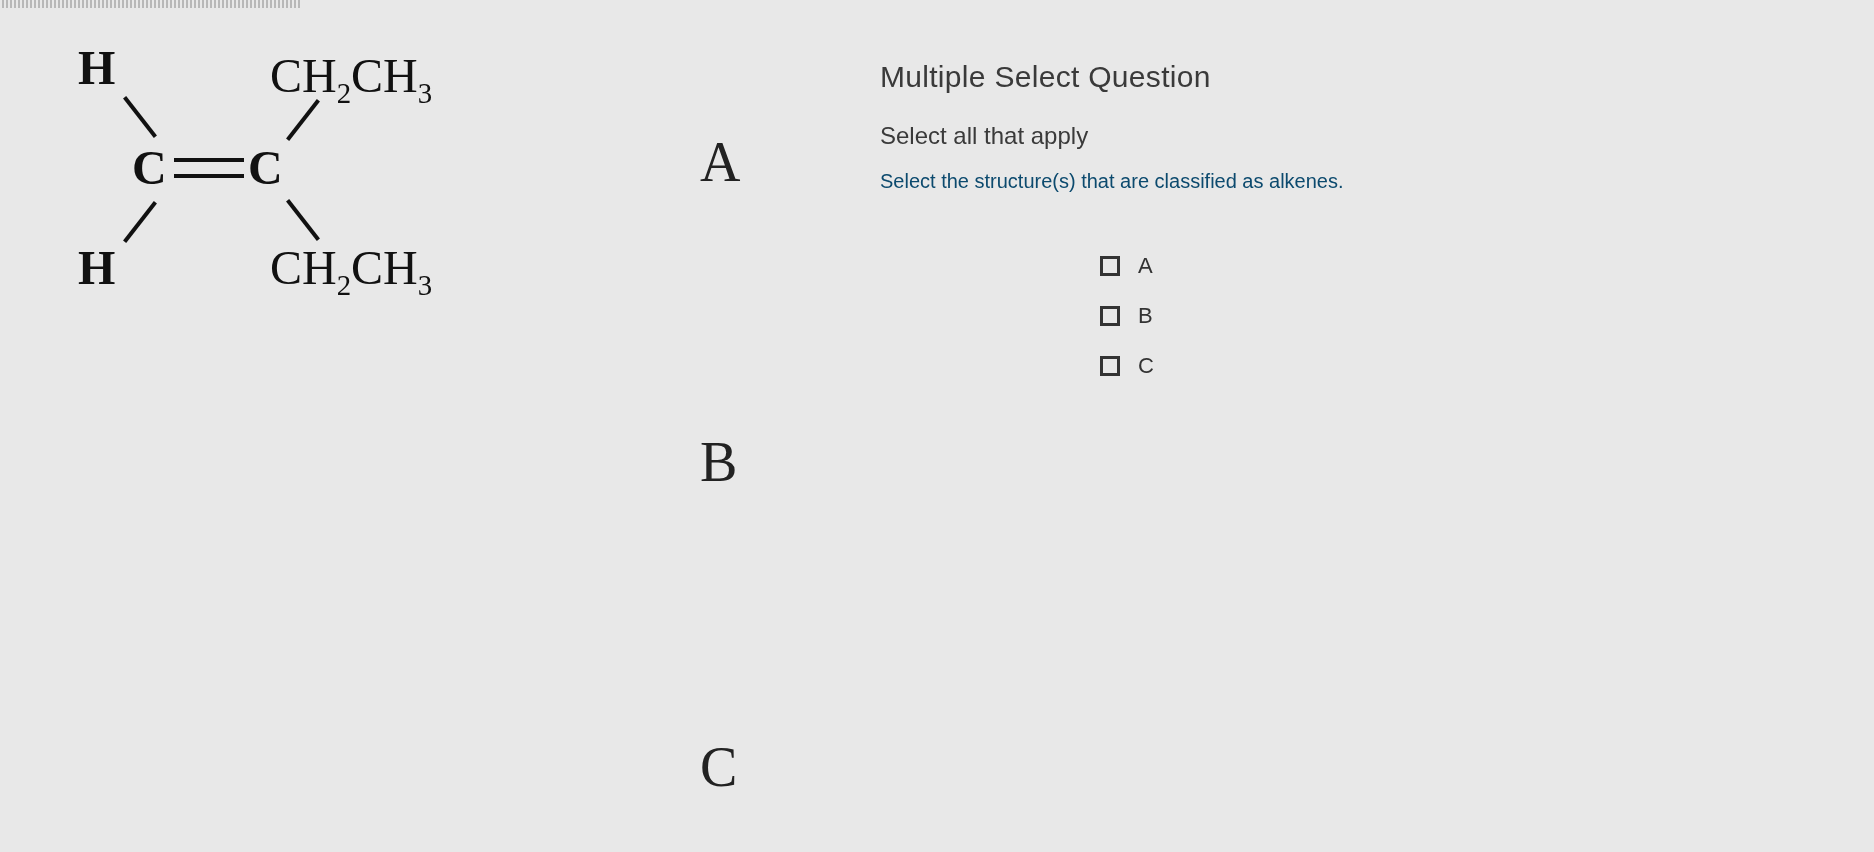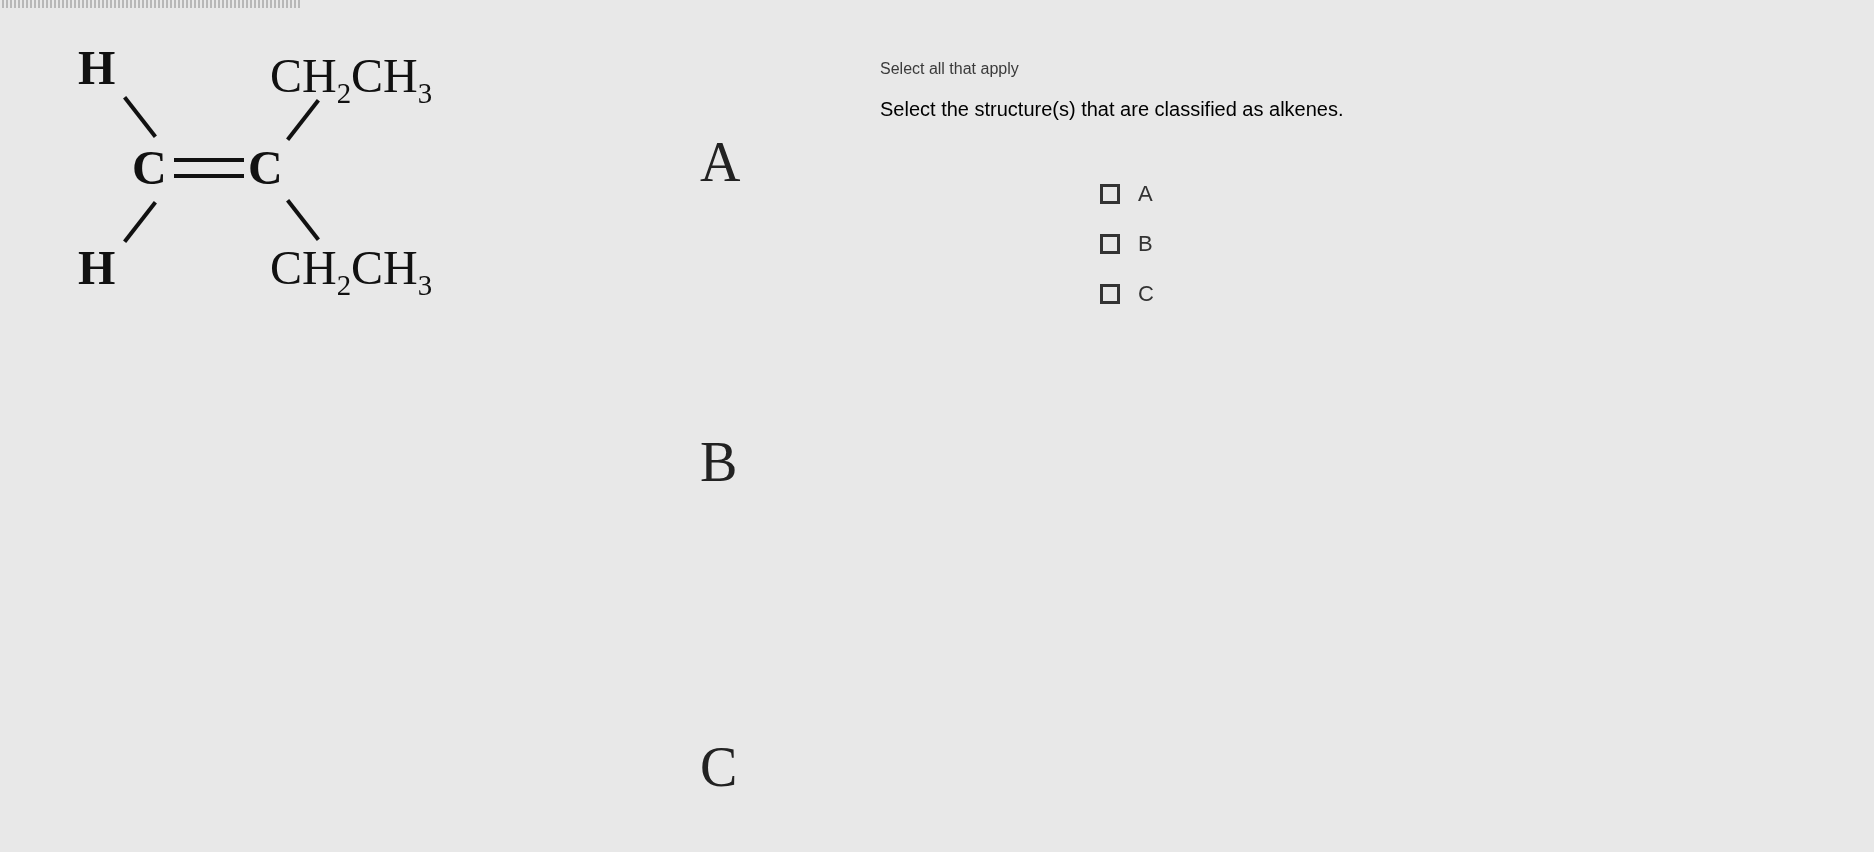--- a/index.html
+++ b/index.html
@@ -73,22 +73,22 @@
   .lbl-b { position:absolute; top:390px; left:0; }
   .lbl-c { position:absolute; top:695px; left:0; }
 
   .right-col {
     flex:1;
     padding-left: 40px;
     padding-top: 20px;
     color:#333;
   }
   .q-title { font-size:30px; color:#3a3a3a; margin-bottom:28px; letter-spacing:0.3px; }
-  .q-sub { font-size:16px; color:#3a3a3a; margin-bottom:20px; }
-  .q-prompt { font-size:20px; color:#000000; margin-bottom:60px; }
+  .q-sub { font-size:24px; color:#3a3a3a; margin-bottom:20px; }
+  .q-prompt { font-size:20px; color:#0c4a6e; margin-bottom:60px; }
   .options { padding-left:220px; }
   .opt { display:flex; align-items:center; gap:18px; font-size:22px; color:#333; margin-bottom:24px; cursor:pointer; }
   .cb { width:20px; height:20px; border:3px solid #333; background:#e8e8e8; flex-shrink:0; }
 </style>
 </head>
 <body>
 
 <div class="top-dots"></div>
 
 <div class="content">
@@ -118,20 +118,21 @@
 
   </div>
 
   <div class="label-col">
     <div class="lbl-a">A</div>
     <div class="lbl-b">B</div>
     <div class="lbl-c">C</div>
   </div>
 
   <div class="right-col">
+    <div class="q-title">Multiple Select Question</div>
     <div class="q-sub">Select all that apply</div>
     <div class="q-prompt">Select the structure(s) that are classified as alkenes.</div>
     <div class="options">
       <div class="opt">
         <div class="cb"></div>
         <span>A</span>
       </div>
       <div class="opt">
         <div class="cb"></div>
         <span>B</span>

